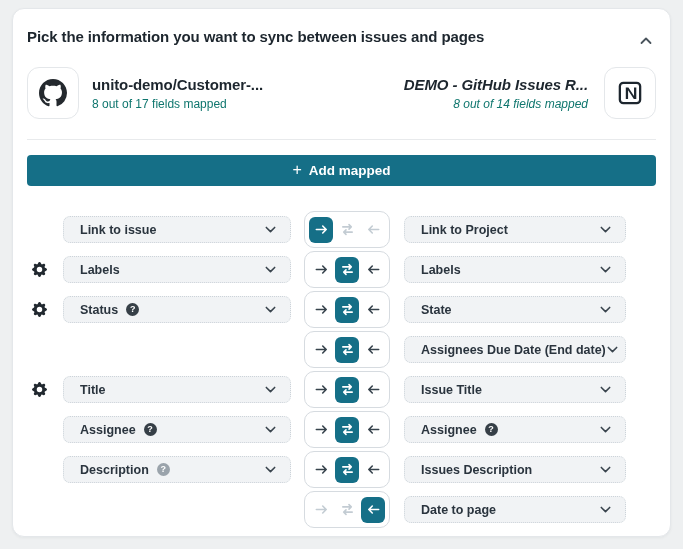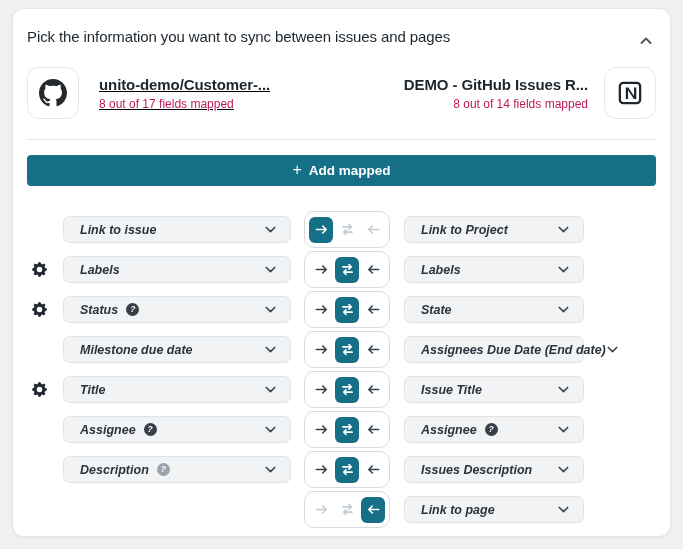--- a/index.html
+++ b/index.html
@@ -10,61 +10,61 @@
     -webkit-font-smoothing:antialiased;
   }
   .card{
     position:absolute;left:12px;top:8px;width:657px;height:527px;
     background:#ffffff;border:1px solid #e4e7ea;border-radius:12px;
     box-shadow:0 1px 3px rgba(20,30,40,.05);
   }
   
   .hdr-title{
     position:absolute;left:14px;top:19px;
-    font-size:15px;font-weight:400;color:#1d262e;letter-spacing:-.1px;
+    font-size:15px;font-weight:700;color:#1d262e;letter-spacing:-.1px;
   }
   .collapse{
     position:absolute;right:16px;top:24px;width:16px;height:16px;cursor:pointer;
     display:flex;align-items:center;justify-content:center;
   }
   
   .connectors{
     position:absolute;left:14px;right:14px;top:58px;height:52px;
     display:flex;align-items:center;
   }
   .tool-box{
     width:50px;height:50px;border:1px solid #e4e7ea;border-radius:12px;
     background:#fff;display:flex;align-items:center;justify-content:center;flex:0 0 auto;
   }
   .conn-text{display:flex;flex-direction:column;justify-content:center;gap:4px;}
-  .conn-text.left{margin-left:20px;text-decoration:underline;}
-  .conn-text.right{margin-right:16px;margin-left:auto;align-items:flex-end;text-align:right;}
+  .conn-text.left{margin-left:13px;}
+  .conn-text.right{margin-right:16px;margin-left:auto;align-items:flex-end;text-align:right;font-style:italic;}
   .conn-name{font-size:15px;font-weight:700;color:#1d262e;letter-spacing:-.1px;}
-  .conn-sub{font-size:12px;color:#be185d;}
+  .conn-sub{font-size:12px;color:#0f766e;}
   
   .divider{position:absolute;left:14px;right:14px;top:130px;height:1px;background:#e8eaec;}
   
   .add-btn{
     position:absolute;left:14px;top:146px;width:calc(100% - 28px);height:31px;
     border:none;border-radius:4px;cursor:pointer;
     color:#fff;font-family:inherit;font-size:13.5px;font-weight:700;
     display:flex;align-items:center;justify-content:center;gap:7px;
   }
   .add-btn .plus{font-size:16px;font-weight:400;line-height:1;position:relative;top:-1px;}
   
   .rows{position:absolute;left:0;top:207px;width:100%;}
-  .row{position:relative;height:27px;margin-bottom:13px;font-style:italic;}
+  .row{position:relative;height:27px;margin-bottom:13px;}
   .gear{position:absolute;left:19px;top:6px;width:15px;height:15px;cursor:pointer;color:#21282f;}
   .pill{
     position:absolute;top:0;height:27px;box-sizing:border-box;
     background:#f1f3f5;border:1px dotted #ccd3d9;border-radius:7px;
     display:flex;align-items:center;padding:0 13px 0 16px;cursor:pointer;
   }
   .pill.lft{left:50px;width:228px;}
-  .pill.rgt{left:391px;width:180px;}
+  .pill.rgt{left:391px;width:222px;}
   .plabel{font-size:12.5px;font-weight:600;color:#2a343e;white-space:nowrap;}
   .help{
     width:13px;height:13px;border-radius:50%;margin-left:8px;flex:0 0 auto;
     color:#fff;font-size:9px;font-weight:700;line-height:13px;text-align:center;cursor:pointer;
   }
   .help.dark{background:#363f47;}
   .help.grey{background:#9aa3ab;}
   .chev{margin-left:auto;display:flex;align-items:center;color:#39444d;}
   .dirbox{
     position:absolute;left:291px;top:-5px;width:86px;height:37px;box-sizing:border-box;
@@ -243,29 +243,20 @@
       <span class="chev">
         <svg width="13" height="13" viewBox="0 0 14 14" fill="none" stroke="currentColor" stroke-width="1.7" stroke-linecap="round" stroke-linejoin="round">
               <path d="M2.5 4.8 L7 9.3 L11.5 4.8"></path>
             </svg>
       </span>
     </div>
   </div>
 
   <div class="row">
 
-    <div class="pill lft">
-      <span class="plabel">Milestone due date</span>
-
-      <span class="chev">
-        <svg width="13" height="13" viewBox="0 0 14 14" fill="none" stroke="currentColor" stroke-width="1.7" stroke-linecap="round" stroke-linejoin="round">
-              <path d="M2.5 4.8 L7 9.3 L11.5 4.8"></path>
-            </svg>
-      </span>
-    </div>
     <div class="dirbox">
       <button class="dirbtn dark">
         <svg width="15" height="15" viewBox="0 0 16 16" fill="none" stroke="currentColor" stroke-width="1.7" stroke-linecap="round" stroke-linejoin="round">
               <path d="M2.5 8 H13 M9.3 4.3 L13 8 L9.3 11.7"></path>
             </svg>
       </button>
       <button class="dirbtn active" style="background: rgb(21, 111, 135);">
         <svg width="15" height="15" viewBox="0 0 16 16" fill="none" stroke="currentColor" stroke-width="1.7" stroke-linecap="round" stroke-linejoin="round">
               <path d="M3 5.2 H12 M9.6 2.8 L12 5.2 L9.6 7.6 M13 10.8 H4 M6.4 8.4 L4 10.8 L6.4 13.2"></path>
             </svg>
@@ -421,21 +412,21 @@
               <path d="M3 5.2 H12 M9.6 2.8 L12 5.2 L9.6 7.6 M13 10.8 H4 M6.4 8.4 L4 10.8 L6.4 13.2"></path>
             </svg>
       </button>
       <button class="dirbtn active" style="background: rgb(21, 111, 135);">
         <svg width="15" height="15" viewBox="0 0 16 16" fill="none" stroke="currentColor" stroke-width="1.7" stroke-linecap="round" stroke-linejoin="round">
               <path d="M13.5 8 H3 M6.7 4.3 L3 8 L6.7 11.7"></path>
             </svg>
       </button>
     </div>
     <div class="pill rgt">
-      <span class="plabel">Link to page</span>
+      <span class="plabel">Date to page</span>
 
       <span class="chev">
         <svg width="13" height="13" viewBox="0 0 14 14" fill="none" stroke="currentColor" stroke-width="1.7" stroke-linecap="round" stroke-linejoin="round">
               <path d="M2.5 4.8 L7 9.3 L11.5 4.8"></path>
             </svg>
       </span>
     </div>
   </div>
 </div>
 

